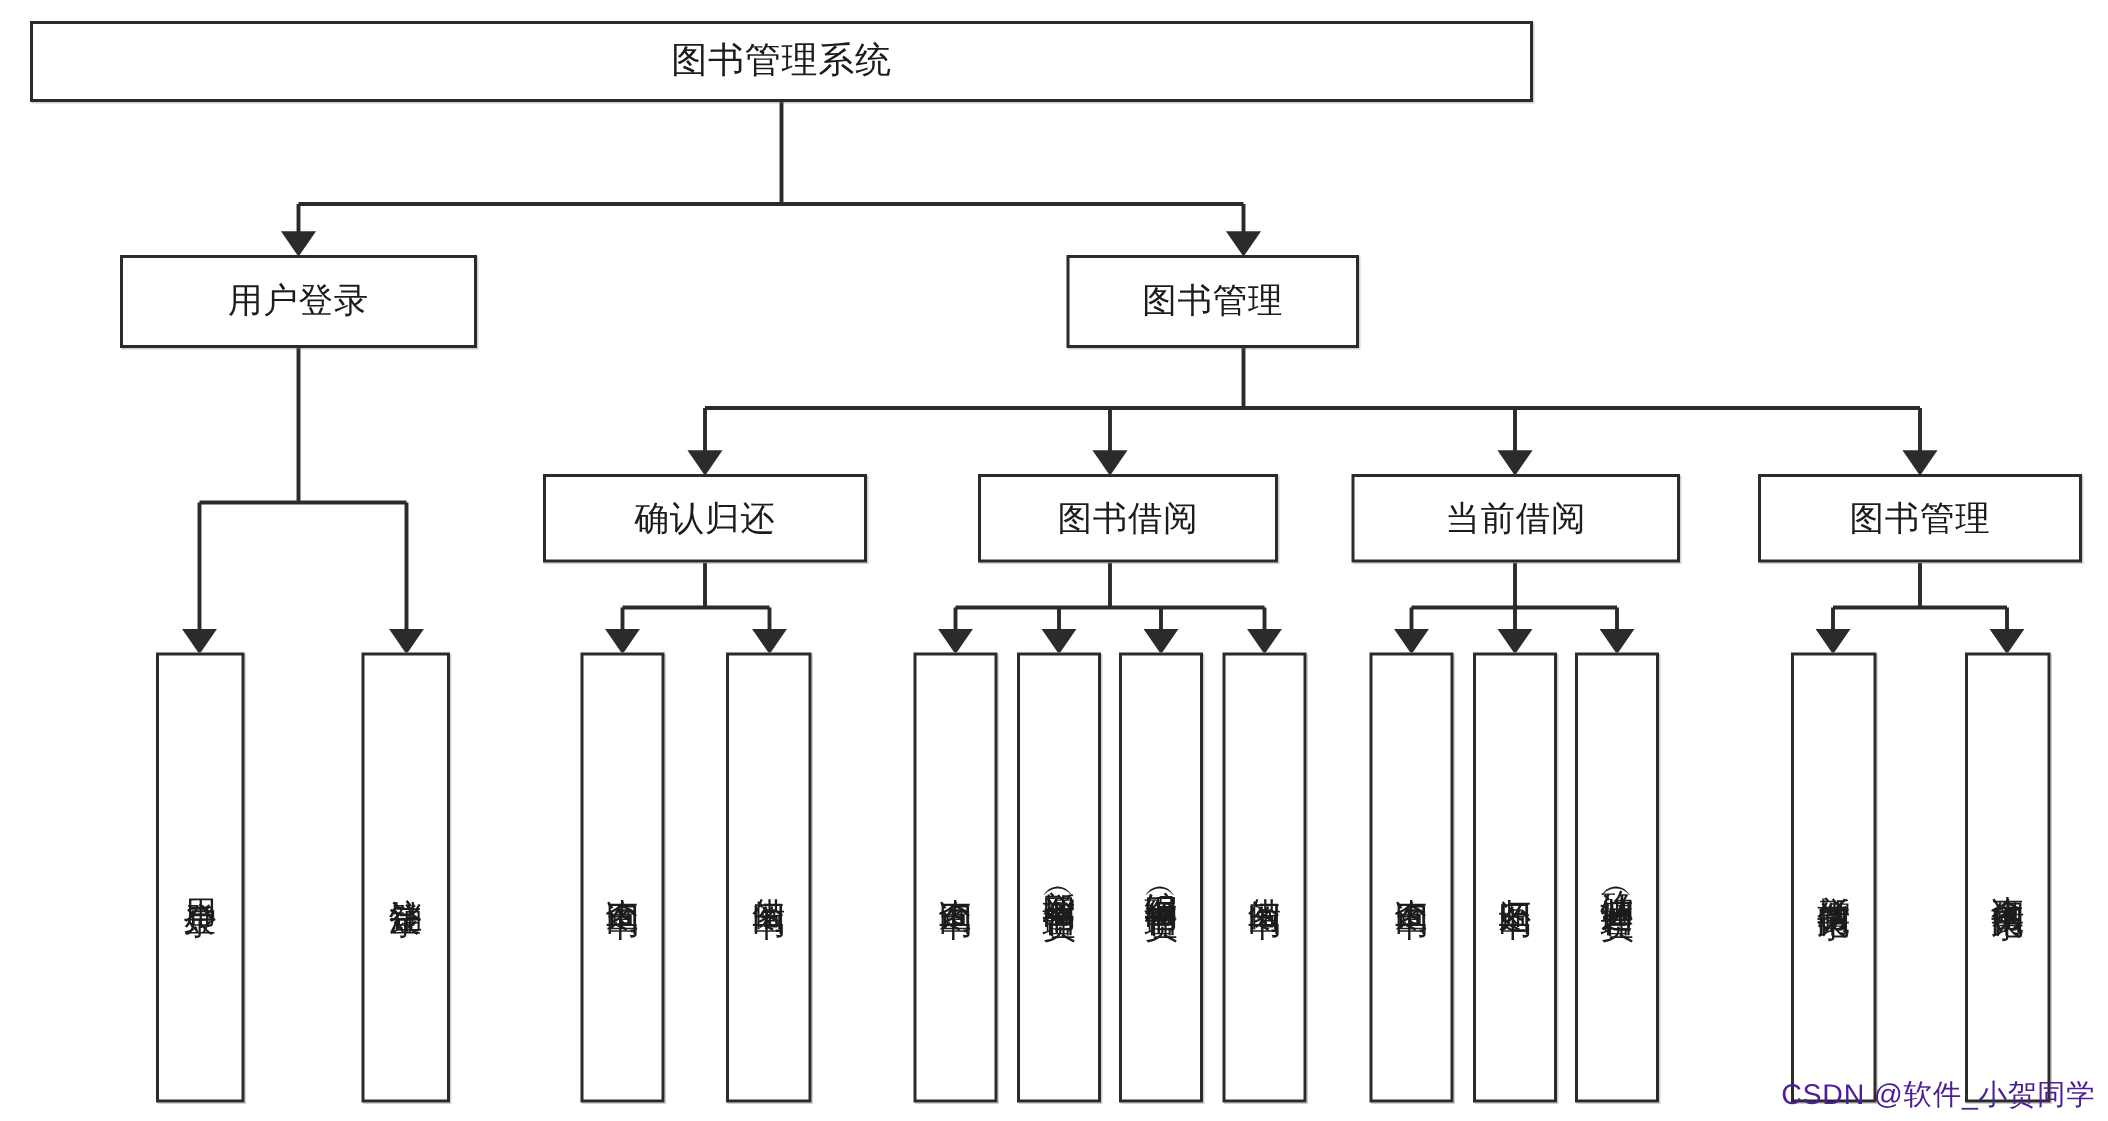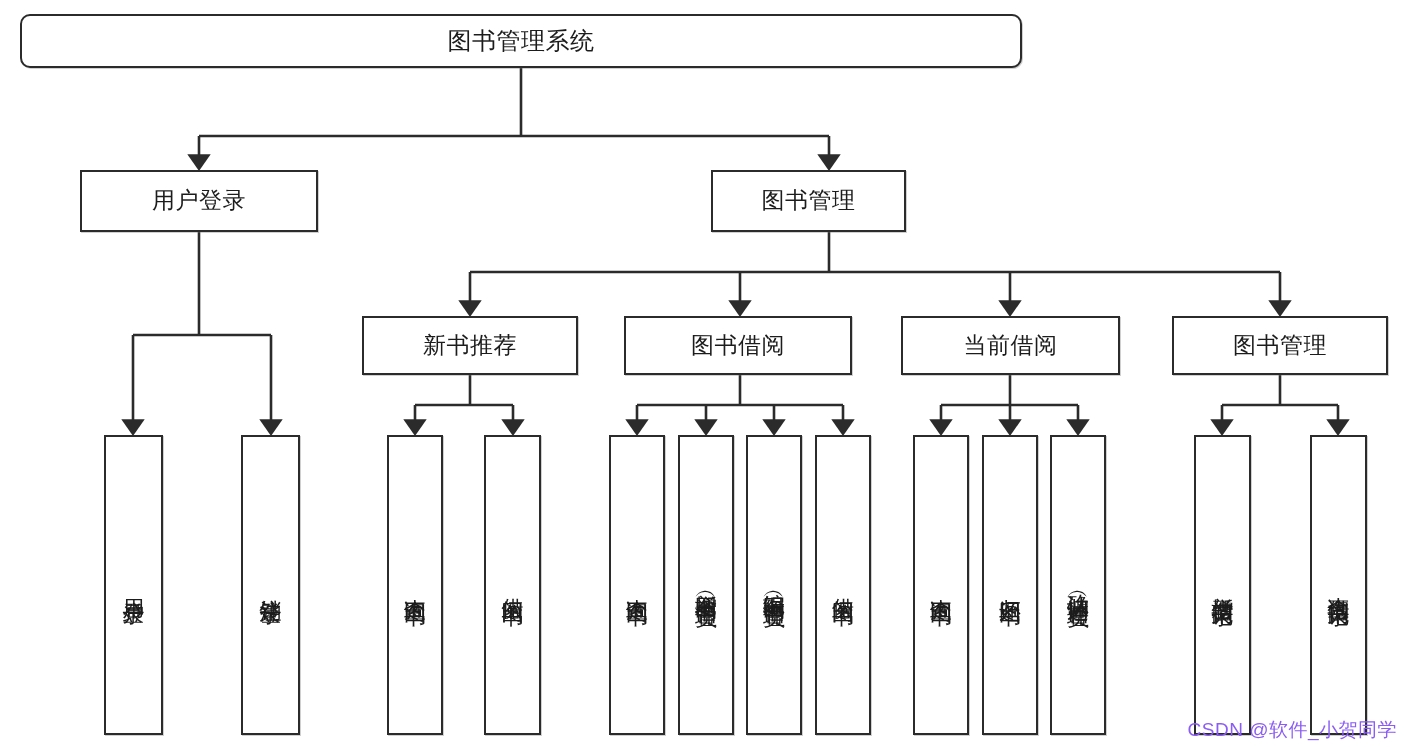--- a/index.html
+++ b/index.html
@@ -62,21 +62,21 @@
     line-height: 1.0;
     letter-spacing: 2px;
     white-space: nowrap;
     max-height: 290px;
   }
   .watermark {
     position: absolute;
     right: 8px;
     bottom: 4px;
     font-size: 19px;
-    color: #8b5cf6;
+    color: #4c1d95;
     white-space: nowrap;
     letter-spacing: 0.5px;
   }
 </style>
 </head>
 <body>
 
 <div id="canvas">
 
   <svg id="wires" viewBox="0 0 1405 747" xmlns="http://www.w3.org/2000/svg">
@@ -122,37 +122,37 @@
       <path d="M1010,405 L1010,427" marker-end="url(#arw)"></path>
       <path d="M1078,405 L1078,427" marker-end="url(#arw)"></path>
 
       <path d="M1280,375 L1280,405"></path>
       <path d="M1222,405 L1338,405"></path>
       <path d="M1222,405 L1222,427" marker-end="url(#arw)"></path>
       <path d="M1338,405 L1338,427" marker-end="url(#arw)"></path>
     </g>
   </svg>
 
-  <div class="node h root" style="left:20px; top:14px; width:1002px; height:54px;border-radius:10px;">
+  <div class="node h root" style="left:20px; top:14px; width:1002px; height:54px;">
     <span class="lbl">图书管理系统</span>
   </div>
 
   <div class="node h" style="left:80px; top:170px; width:238px; height:62px;">
     <span class="lbl">用户登录</span>
   </div>
 
   <div class="node h" style="left:711px; top:170px; width:195px; height:62px;">
     <span class="lbl">图书管理</span>
   </div>
 
   <div class="node h" style="left:362px; top:316px; width:216px; height:59px;">
-    <span class="lbl">新书推荐</span>
-  </div>
-
-  <div class="node h" style="left:624px; top:316px; width:228px; height:59px;justify-content:center;">
+    <span class="lbl">确认归还</span>
+  </div>
+
+  <div class="node h" style="left:652px; top:316px; width:200px; height:59px;justify-content:center;">
     <span class="lbl">图书借阅</span>
   </div>
 
   <div class="node h" style="left:901px; top:316px; width:219px; height:59px;">
     <span class="lbl">当前借阅</span>
   </div>
 
   <div class="node h" style="left:1172px; top:316px; width:216px; height:59px;">
     <span class="lbl">图书管理</span>
   </div>

